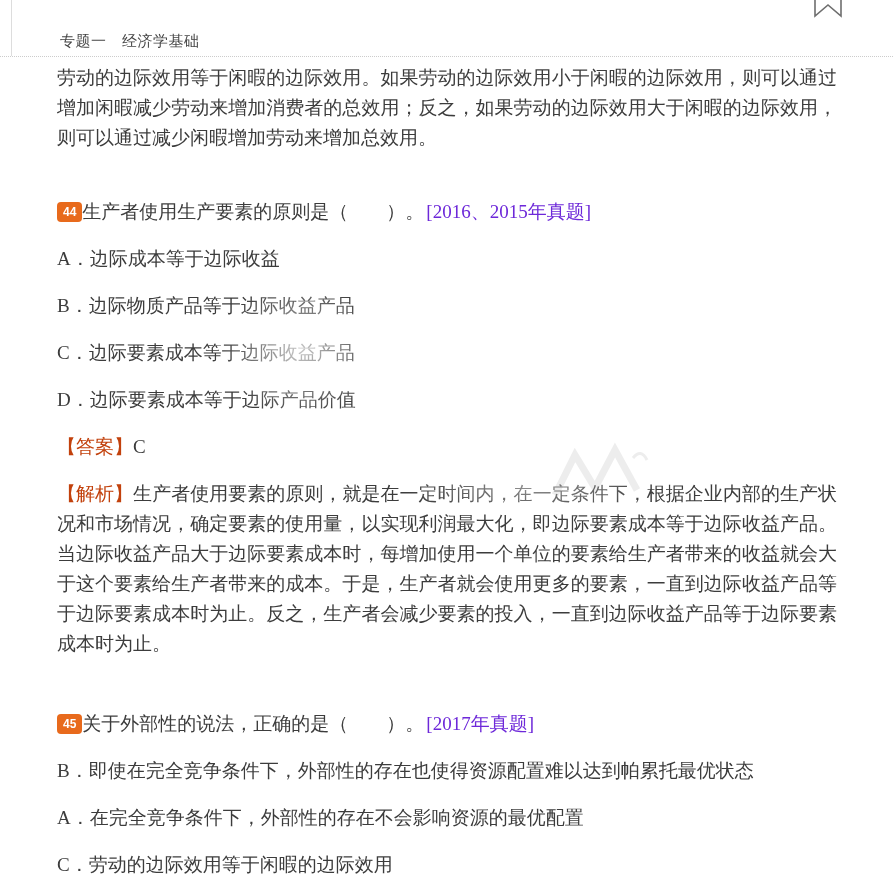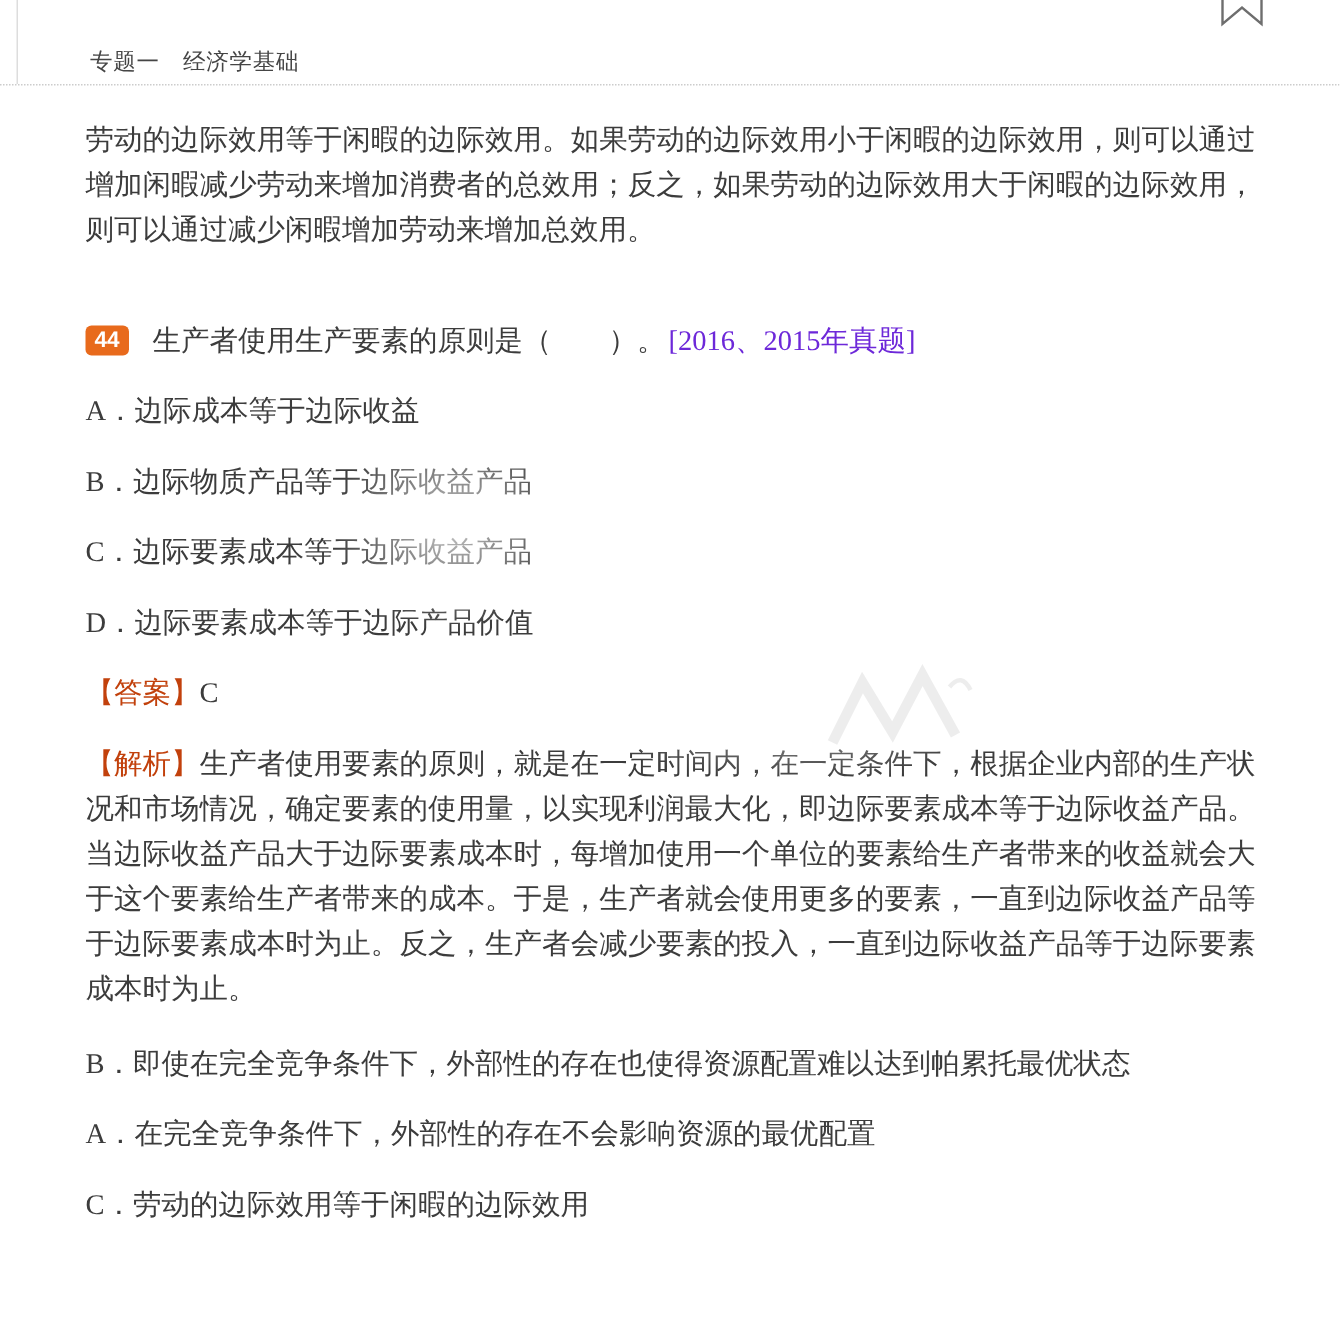--- a/index.html
+++ b/index.html
@@ -39,37 +39,36 @@
 
   
   .content {
     padding: 6px 56px 0 57px;
     font-size: 19px;
     line-height: 30px;
   }
   .para {
     text-align: justify;
     color: #3c3c3c;
-    margin-top: 16px;
   }
   .q-stem {
     margin-top: 44px;
     white-space: nowrap;
   }
   .q-badge {
     display: inline-block;
     background: #e86a1c;
     color: #ffffff;
     font-family: "Liberation Sans", sans-serif;
-    font-size: 15px;
+    font-size: 12px;
     font-weight: bold;
     line-height: 20px;
     padding: 0 6px;
     border-radius: 4px;
-    margin-right: 16px;
+    margin-right: 0;
     vertical-align: 2px;
   }
   .q-source {
     color: #6d28d9;
     margin-left: 2px;
   }
   .option { margin-top: 17px; }
   .option:first-of-type { margin-top: 20px; }
   .answer-line { margin-top: 17px; }
   .label-teal { color: #c2410c; }
@@ -124,20 +123,23 @@
     <div class="option">D．边际要素成本等于边际产品价值</div>
     <div class="answer-line">
       <span class="label-teal">【答案】</span><span>C</span>
     </div>
     <p class="para analysis">
       <span class="label-teal">【解析】</span><span>生产者使用要素的原则，就是在一定时间内，在一定条件下，根据企业内部的生产状况和市场情况，确定要素的使用量，以实现利润最大化，即边际要素成本等于边际收益产品。当边际收益产品大于边际要素成本时，每增加使用一个单位的要素给生产者带来的收益就会大于这个要素给生产者带来的成本。于是，生产者就会使用更多的要素，一直到边际收益产品等于边际要素成本时为止。反之，生产者会减少要素的投入，一直到边际收益产品等于边际要素成本时为止。</span>
     </p>
   </section>
 
   <section class="question q2">
+    <div class="q-stem">
+      <span class="q-badge">45</span><span>关于外部性的说法，正确的是（　　）。</span><span class="q-source">[2017年真题]</span>
+    </div>
     <div class="option">B．即使在完全竞争条件下，外部性的存在也使得资源配置难以达到帕累托最优状态</div>
     <div class="option">A．在完全竞争条件下，外部性的存在不会影响资源的最优配置</div>
     <div class="option">C．劳动的边际效用等于闲暇的边际效用</div>
   </section>
 
 </main>
 
 <div class="wm-fade wm-fade-1"></div>
 <div class="wm-fade wm-fade-2"></div>
 <svg class="wm-glyph" viewBox="0 0 110 80">

